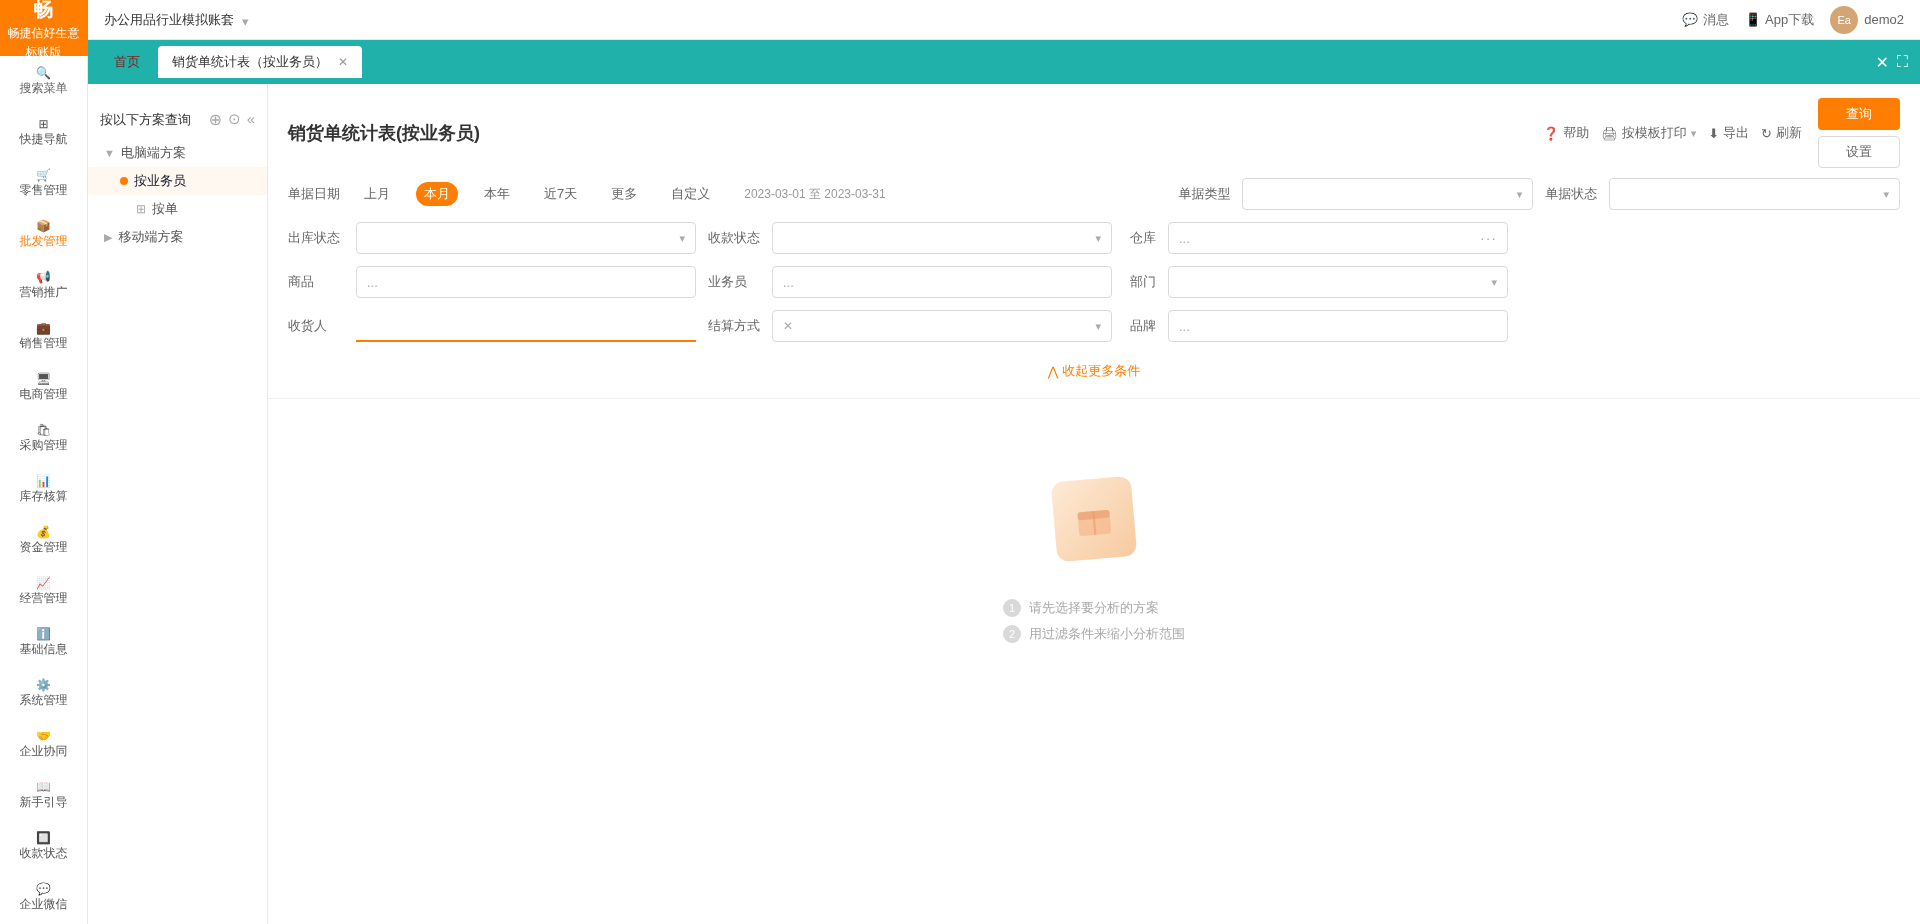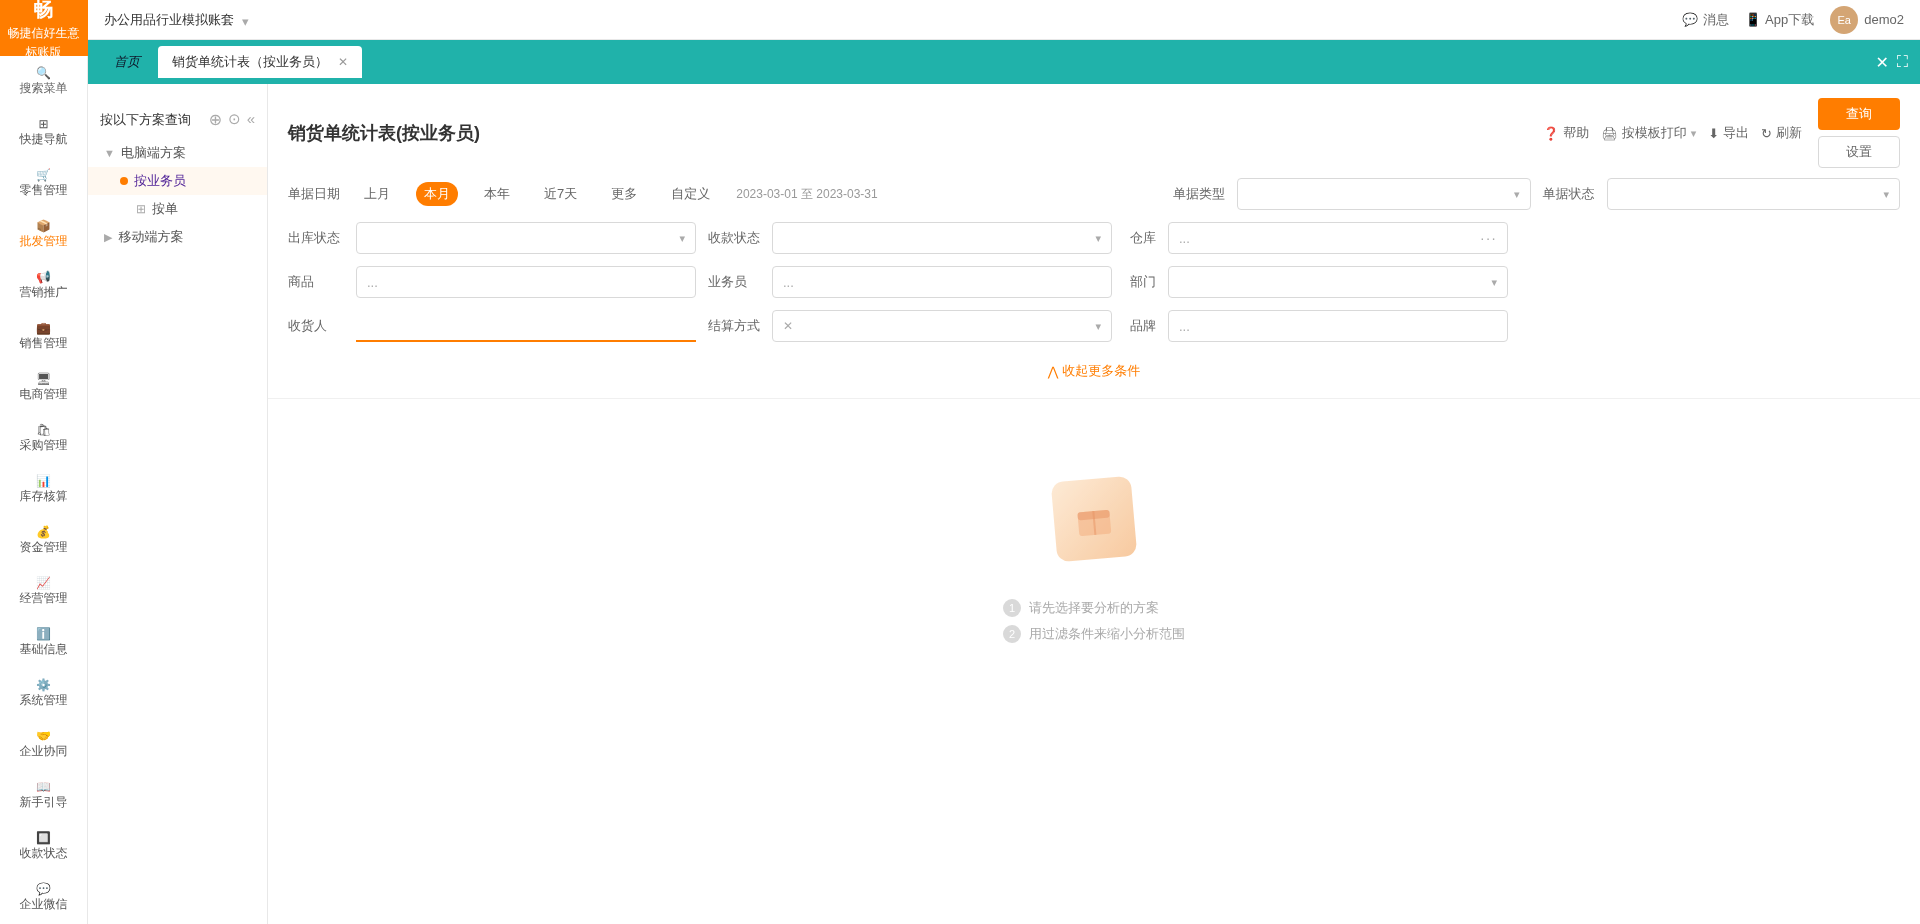--- a/index.html
+++ b/index.html
@@ -18,56 +18,56 @@
     .main-area { flex: 1; display: flex; flex-direction: column; overflow: hidden; }
 
     
     .top-header { height: 40px; background: #fff; border-bottom: 1px solid #e8e8e8; display: flex; align-items: center; justify-content: space-between; padding: 0 16px; flex-shrink: 0; }
     .top-header-right { display: flex; align-items: center; gap: 16px; font-size: 13px; color: #666; }
     .top-header-right .avatar { width: 28px; height: 28px; border-radius: 50%; background: #ff7d00; color: #fff; display: flex; align-items: center; justify-content: center; font-size: 12px; }
 
     
     .tab-bar { height: 44px; background: #20b2aa; display: flex; align-items: center; padding: 0 12px; gap: 4px; flex-shrink: 0; }
     .tab-item { height: 32px; padding: 0 14px; border-radius: 4px 4px 0 0; display: flex; align-items: center; gap: 6px; cursor: pointer; font-size: 13px; }
-    .tab-item.home { background: transparent; color: #0f172a; font-style: italic; }
+    .tab-item.home { background: transparent; color: #7f1d1d; }
     .tab-item.active { background: #fff; color: #333; }
     .tab-item .tab-close { font-size: 12px; color: #999; cursor: pointer; margin-left: 4px; }
     .tab-bar-right { margin-left: auto; display: flex; align-items: center; gap: 8px; color: #fff; font-size: 16px; }
 
     
     .content-area { flex: 1; display: flex; overflow: hidden; background: #f0f2f5; }
 
     
     .left-panel { width: 180px; background: #fff; border-right: 1px solid #e8e8e8; flex-shrink: 0; padding: 20px 0; }
     .left-panel-header { display: flex; align-items: center; justify-content: space-between; padding: 6px 12px; font-size: 13px; color: #333; font-weight: 500; }
     .left-panel-header .lph-actions { display: flex; gap: 6px; color: #aaa; }
     .left-panel-tree { padding: 4px 0; }
     .tree-node { padding: 5px 12px 5px 16px; cursor: pointer; font-size: 13px; color: #555; display: flex; align-items: center; gap: 6px; }
     .tree-child { padding: 5px 12px 5px 32px; cursor: pointer; font-size: 13px; color: #555; display: flex; align-items: center; gap: 6px; }
-    .tree-child.active { color: #4c1d95; background: #fff8f0; }
+    .tree-child.active { color: #0f172a; background: #fff8f0; }
     .tree-child .active-dot { width: 8px; height: 8px; border-radius: 50%; background: #ff7d00; display: inline-flex; align-items: center; justify-content: center; }
     .tree-child2 { padding: 5px 12px 5px 48px; cursor: pointer; font-size: 13px; color: #555; display: flex; align-items: center; gap: 6px; }
 
     
     .right-panel { flex: 1; overflow-y: auto; padding: 0; background: #fff; }
     .page-title-bar { display: flex; align-items: center; justify-content: space-between; padding: 14px 20px 10px; }
     .page-title { font-size: 18px; font-weight: 600; color: #333; }
     .page-actions { display: flex; align-items: center; gap: 12px; font-size: 13px; color: #666; }
     .page-actions .action-item { display: flex; align-items: center; gap: 4px; cursor: pointer; }
     .btn-query { background: #ff7d00; color: #fff; border: none; padding: 7px 28px; border-radius: 4px; cursor: pointer; font-size: 13px; }
     .btn-setting { background: #fff; color: #666; border: 1px solid #d9d9d9; padding: 6px 16px; border-radius: 4px; cursor: pointer; font-size: 13px; }
 
     
     .filter-area { padding: 0 20px 10px; border-bottom: 1px solid #f0f0f0; }
     .filter-row { display: flex; align-items: center; gap: 12px; margin-bottom: 12px; }
     .filter-label { font-size: 13px; color: #666; white-space: nowrap; min-width: 56px; }
     .filter-date-btns { display: flex; align-items: center; gap: 18px; font-size: 13px; }
     .date-btn { padding: 3px 8px; border-radius: 3px; cursor: pointer; color: #666; }
     .date-btn.active { background: #ff7d00; color: #fff; border-radius: 12px; }
-    .date-range { font-size: 12px; color: #999; }
+    .date-range { font-size: 12px; color: #999; margin-left: 8px; }
     .filter-select { flex: 1; min-width: 120px; height: 32px; border: 1px solid #d9d9d9; border-radius: 4px; display: flex; align-items: center; justify-content: space-between; padding: 0 10px; cursor: pointer; background: #fff; font-size: 13px; color: #ccc; }
     .filter-select .sel-arrow { color: #aaa; font-size: 11px; }
     .filter-select .sel-dots { color: #aaa; font-size: 14px; letter-spacing: 1px; }
     .filter-input { flex: 1; min-width: 120px; height: 32px; border: none; border-bottom: 2px solid #ff7d00; display: flex; align-items: center; padding: 0 10px; cursor: pointer; background: #fff; font-size: 13px; color: #ccc; }
     .collapse-btn { display: flex; align-items: center; justify-content: center; gap: 4px; color: #ff7d00; font-size: 13px; cursor: pointer; padding: 8px 0; }
 
     
     .empty-area { display: flex; flex-direction: column; align-items: center; justify-content: center; padding: 80px 0 40px; }
     .empty-hints { margin-top: 20px; display: flex; flex-direction: column; gap: 8px; }
     .empty-hint { display: flex; align-items: center; gap: 8px; font-size: 13px; color: #aaa; }

